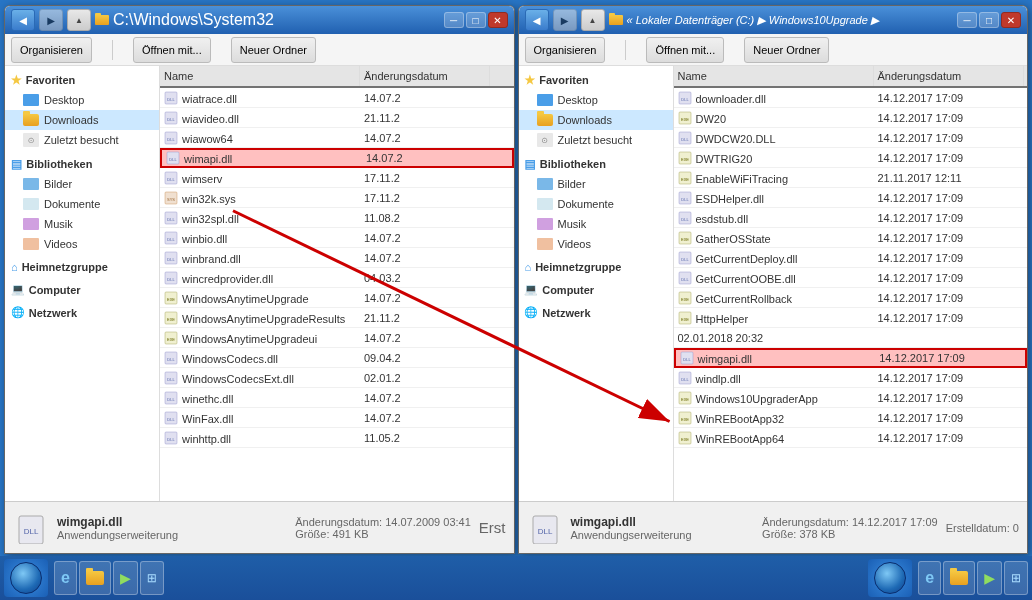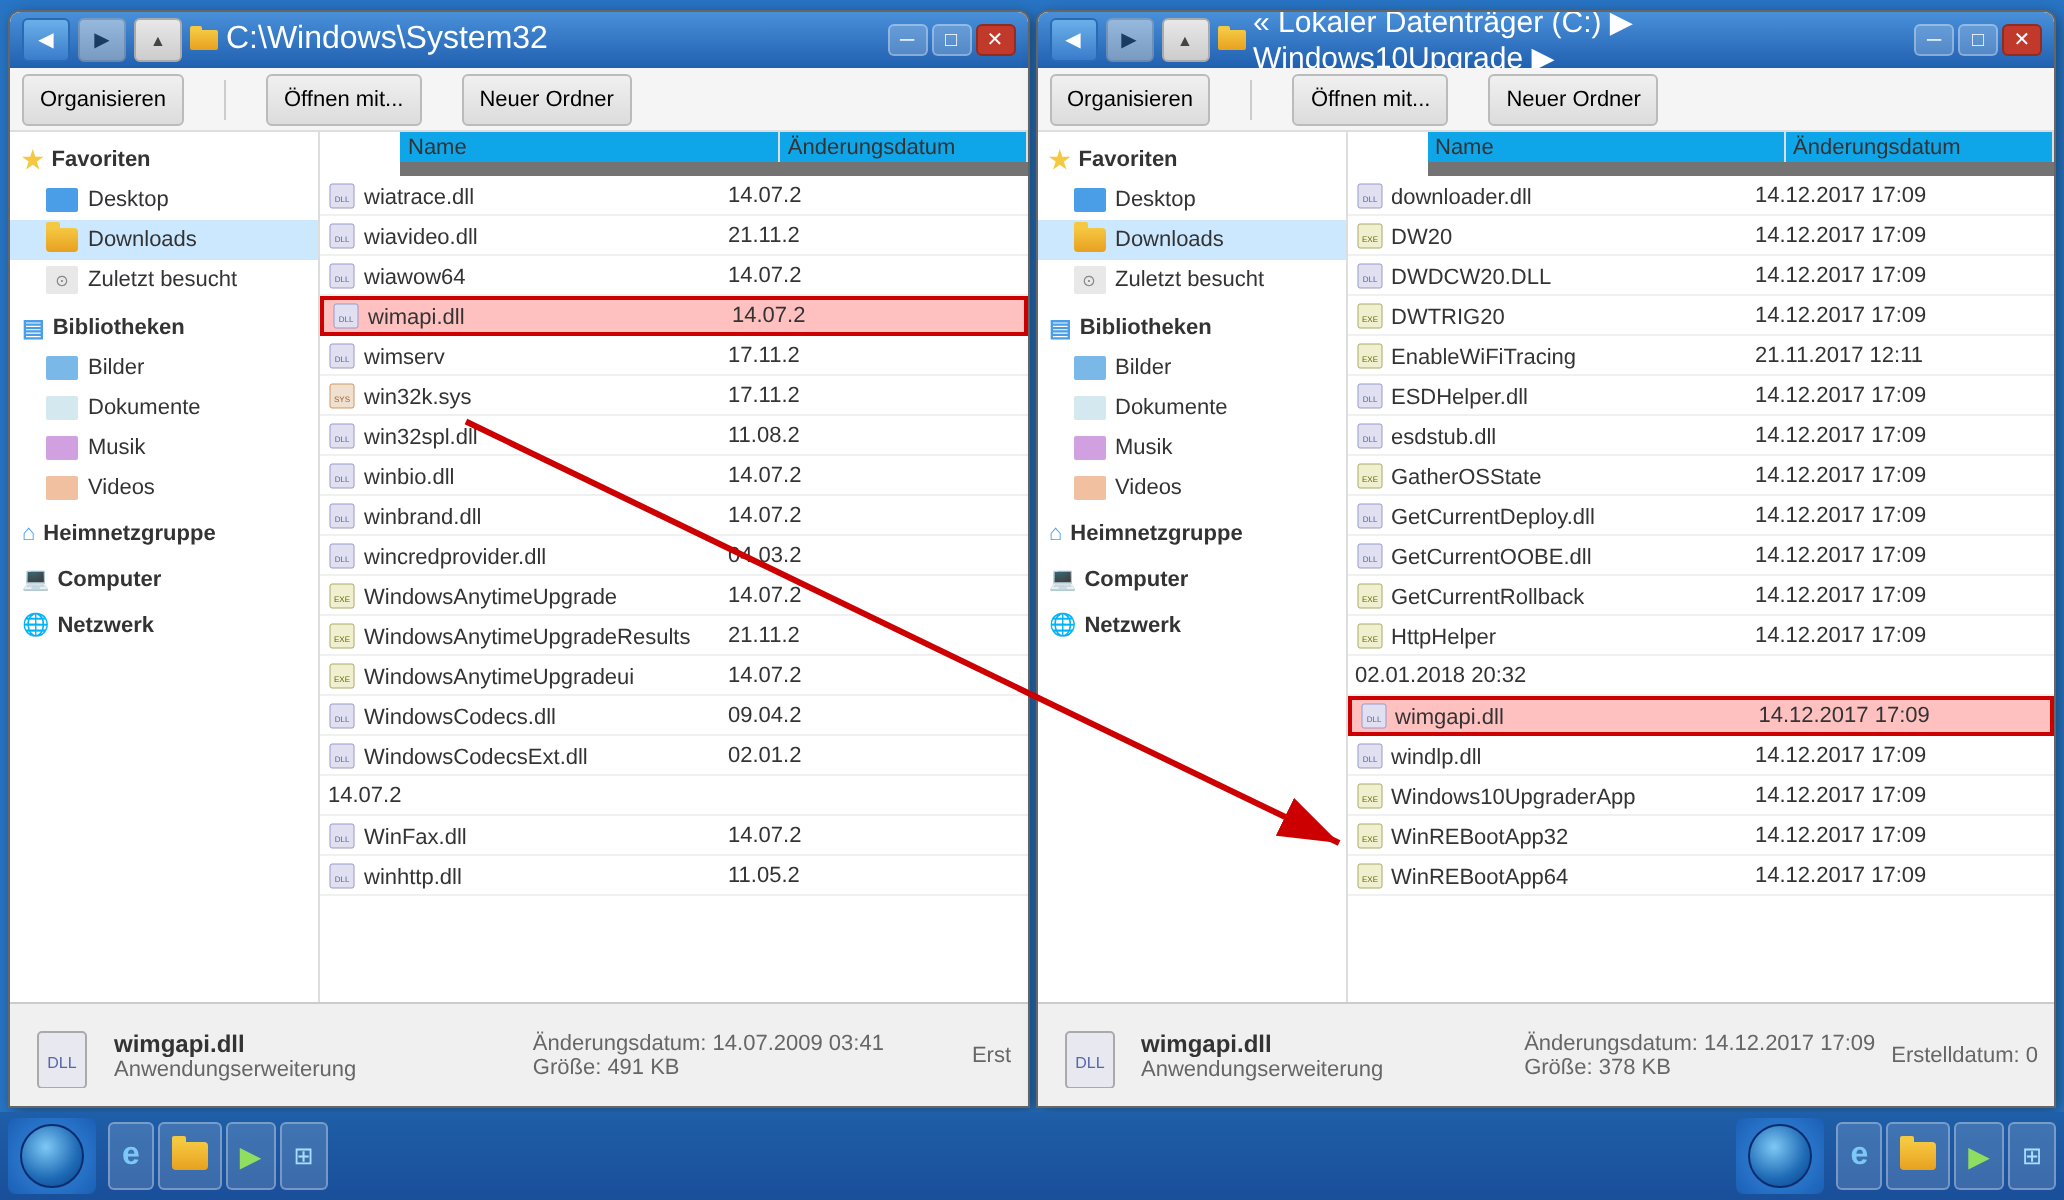--- a/index.html
+++ b/index.html
@@ -249,26 +249,25 @@
     .vid-ico { width: 16px; height: 12px; background: #f0c0a0; border-radius: 1px; flex-shrink: 0; }
 
     
     .file-list {
       flex: 1;
       background: white;
       overflow-y: auto;
     }
     .file-list-header {
       display: flex;
-      background: #0ea5e9;
-      border-bottom: 7px solid #737373;
+      background: #e5e5e5;
+      border-bottom: 2px solid #737373;
       height: 22px;
       position: sticky;
       top: 0;
-      margin-left: 40px;
     }
     .col-header {
       padding: 3px 4px;
       font-size: 11px;
       color: #333;
       border-right: 1px solid #ddd;
       cursor: pointer;
       display: flex;
       align-items: center;
       gap: 2px;
@@ -571,20 +570,27 @@
                 <div class="file-cell name-cell">
                   <span class="dll-ico"><svg width="14" height="14" viewBox="0 0 14 14">
                       <rect x="1" y="1" width="12" height="12" rx="1" fill="#e0e0f0" stroke="#9999cc" stroke-width="0.5"></rect>
     <text x="7" y="10" text-anchor="middle" font-size="4" fill="#5566aa">DLL</text>
                     </svg></span>
                   <span>WindowsCodecsExt.dll</span>
                 </div>
                 <div class="file-cell date-cell">02.01.2</div>
               </div>
               <div class="file-row">
+                <div class="file-cell name-cell">
+                  <span class="dll-ico"><svg width="14" height="14" viewBox="0 0 14 14">
+                      <rect x="1" y="1" width="12" height="12" rx="1" fill="#e0e0f0" stroke="#9999cc" stroke-width="0.5"></rect>
+    <text x="7" y="10" text-anchor="middle" font-size="4" fill="#5566aa">DLL</text>
+                    </svg></span>
+                  <span>winethc.dll</span>
+                </div>
                 <div class="file-cell date-cell">14.07.2</div>
               </div>
               <div class="file-row">
                 <div class="file-cell name-cell">
                   <span class="dll-ico"><svg width="14" height="14" viewBox="0 0 14 14">
                       <rect x="1" y="1" width="12" height="12" rx="1" fill="#e0e0f0" stroke="#9999cc" stroke-width="0.5"></rect>
     <text x="7" y="10" text-anchor="middle" font-size="4" fill="#5566aa">DLL</text>
                     </svg></span>
                   <span>WinFax.dll</span>
                 </div>
@@ -618,32 +624,32 @@
         <div class="status-details">
           <div>
             <span>Änderungsdatum:</span>
             <span>14.07.2009 03:41</span>
           </div>
           <div>
             <span>Größe:</span>
             <span>491 KB</span>
           </div>
         </div>
-        <div style="font-size:11px; color:#666;margin-left:36px;">Erst</div>
+        <div style="font-size:15px; color:#666;">Erst</div>
       </div>
     </div>
 
     <div class="explorer-window">
 
       <div class="title-bar">
         <div class="nav-btn" style="background:linear-gradient(to bottom,#6ab0e8,#3a7ccc); border:1px solid #2a6ab5; color:white;">◀</div>
         <div class="nav-btn" style="background:linear-gradient(to bottom,#e8e8e8,#ccc); border:1px solid #aaa; opacity:0.5;">▶</div>
         <div class="nav-btn" style="background:linear-gradient(to bottom,#e8e8e8,#ccc); border:1px solid #aaa; font-size:8px; color:#444;">▲</div>
         <div class="address-folder-icon"></div>
-        <span style="color:white; font-size:15px; flex:1;">« Lokaler Datenträger (C:) ▶ Windows10Upgrade ▶</span>
+        <span style="color:white; font-size:11px; flex:1;font-style:italic;">« Lokaler Datenträger (C:) ▶ Windows10Upgrade ▶</span>
         <div class="title-bar-controls">
           <div class="title-btn min">─</div>
           <div class="title-btn max">□</div>
           <div class="title-btn close">✕</div>
         </div>
       </div>
 
       <div class="toolbar">
         <button class="toolbar-btn">Organisieren</button>
         <div class="toolbar-sep"></div>

